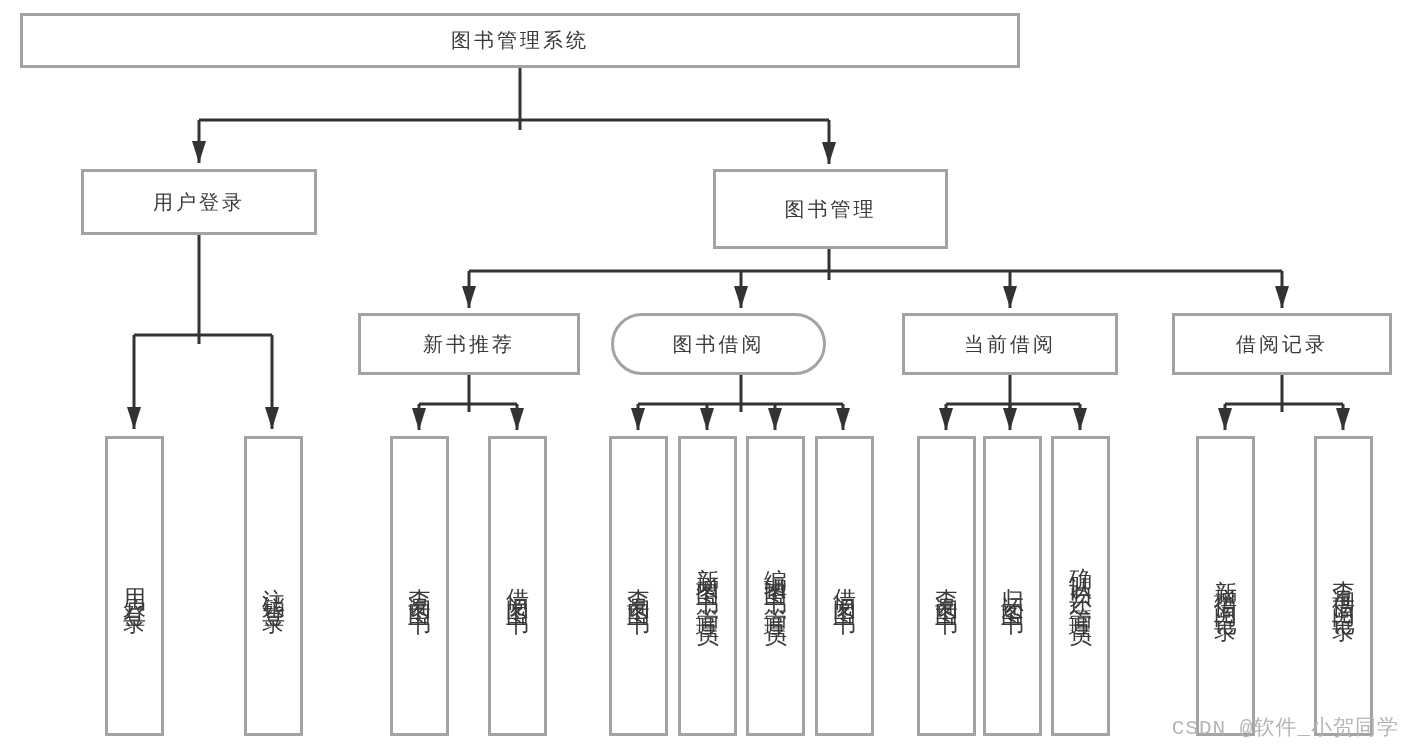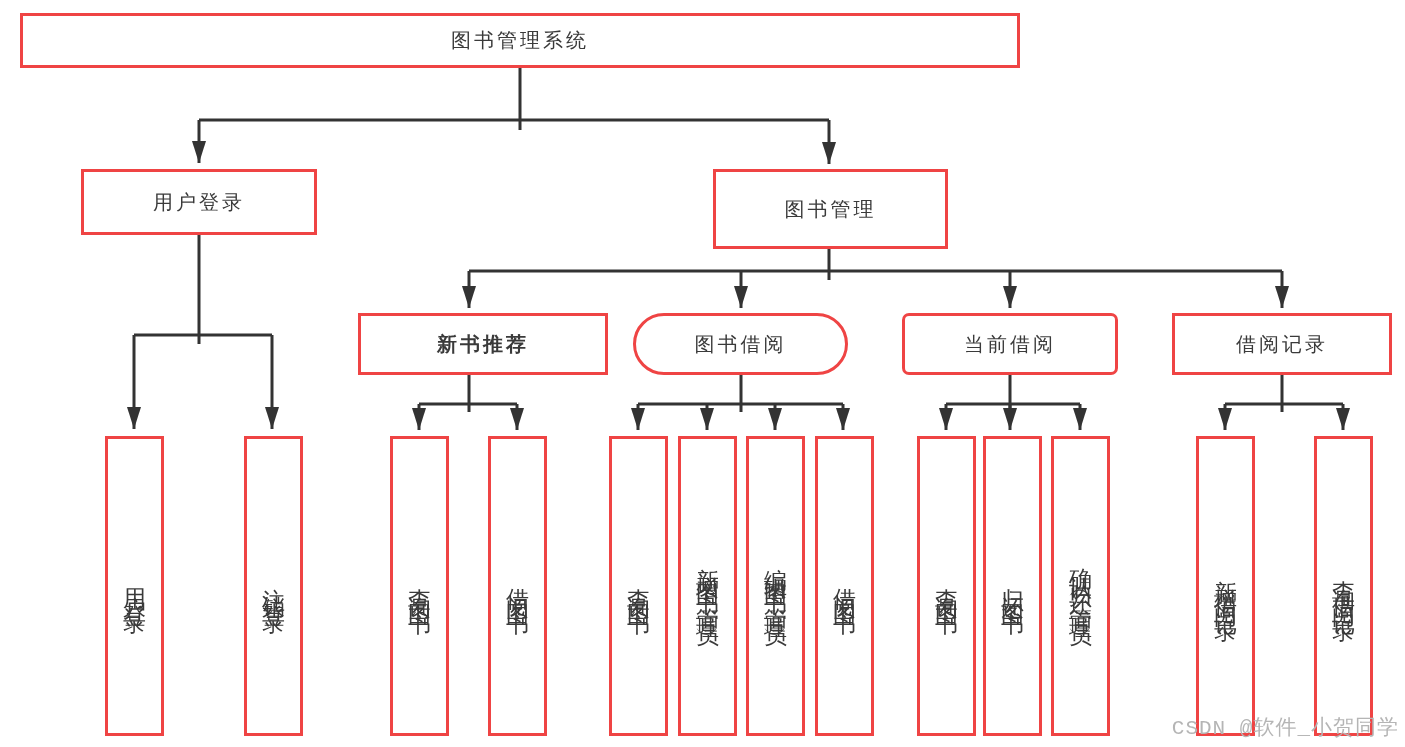--- a/index.html
+++ b/index.html
@@ -17,21 +17,21 @@
     width: 1405px; height: 747px;
   }
   .wire {
     stroke: #333333;
     stroke-width: 3;
     fill: none;
   }
   .box {
     position: absolute;
     box-sizing: border-box;
-    border: 3px solid #ef4444;
+    border: 3px solid #a3a3a3;
     background: #ffffff;
     color: #3a3a3a;
     display: flex;
     align-items: center;
     justify-content: center;
   }
   .hlabel { font-size: 20px; letter-spacing: 3px; white-space: nowrap; }
   .leaf {
     writing-mode: vertical-rl;
     font-size: 23px;
@@ -114,27 +114,27 @@
     <span class="hlabel">图书管理系统</span>
   </div>
 
   <div class="box" style="left:81px; top:169px; width:236px; height:66px;">
     <span class="hlabel">用户登录</span>
   </div>
   <div class="box" style="left:713px; top:169px; width:235px; height:80px;">
     <span class="hlabel">图书管理</span>
   </div>
 
-  <div class="box" style="left:358px; top:313px; width:250px; height:62px;font-weight:bold;">
+  <div class="box" style="left:358px; top:313px; width:222px; height:62px;">
     <span class="hlabel">新书推荐</span>
   </div>
-  <div class="box" style="left:633px; top:313px; width:215px; height:62px;border-radius:31px;">
+  <div class="box" style="left:611px; top:313px; width:215px; height:62px;border-radius:31px;">
     <span class="hlabel">图书借阅</span>
   </div>
-  <div class="box" style="left:902px; top:313px; width:216px; height:62px;border-radius:7px;">
+  <div class="box" style="left:902px; top:313px; width:216px; height:62px;">
     <span class="hlabel">当前借阅</span>
   </div>
   <div class="box" style="left:1172px; top:313px; width:220px; height:62px;">
     <span class="hlabel">借阅记录</span>
   </div>
 
   <div class="box leaf" style="left:105px; top:436px; width:59px; height:300px;">
     <span>用户登录</span>
   </div>
   <div class="box leaf" style="left:244px; top:436px; width:59px; height:300px;">

